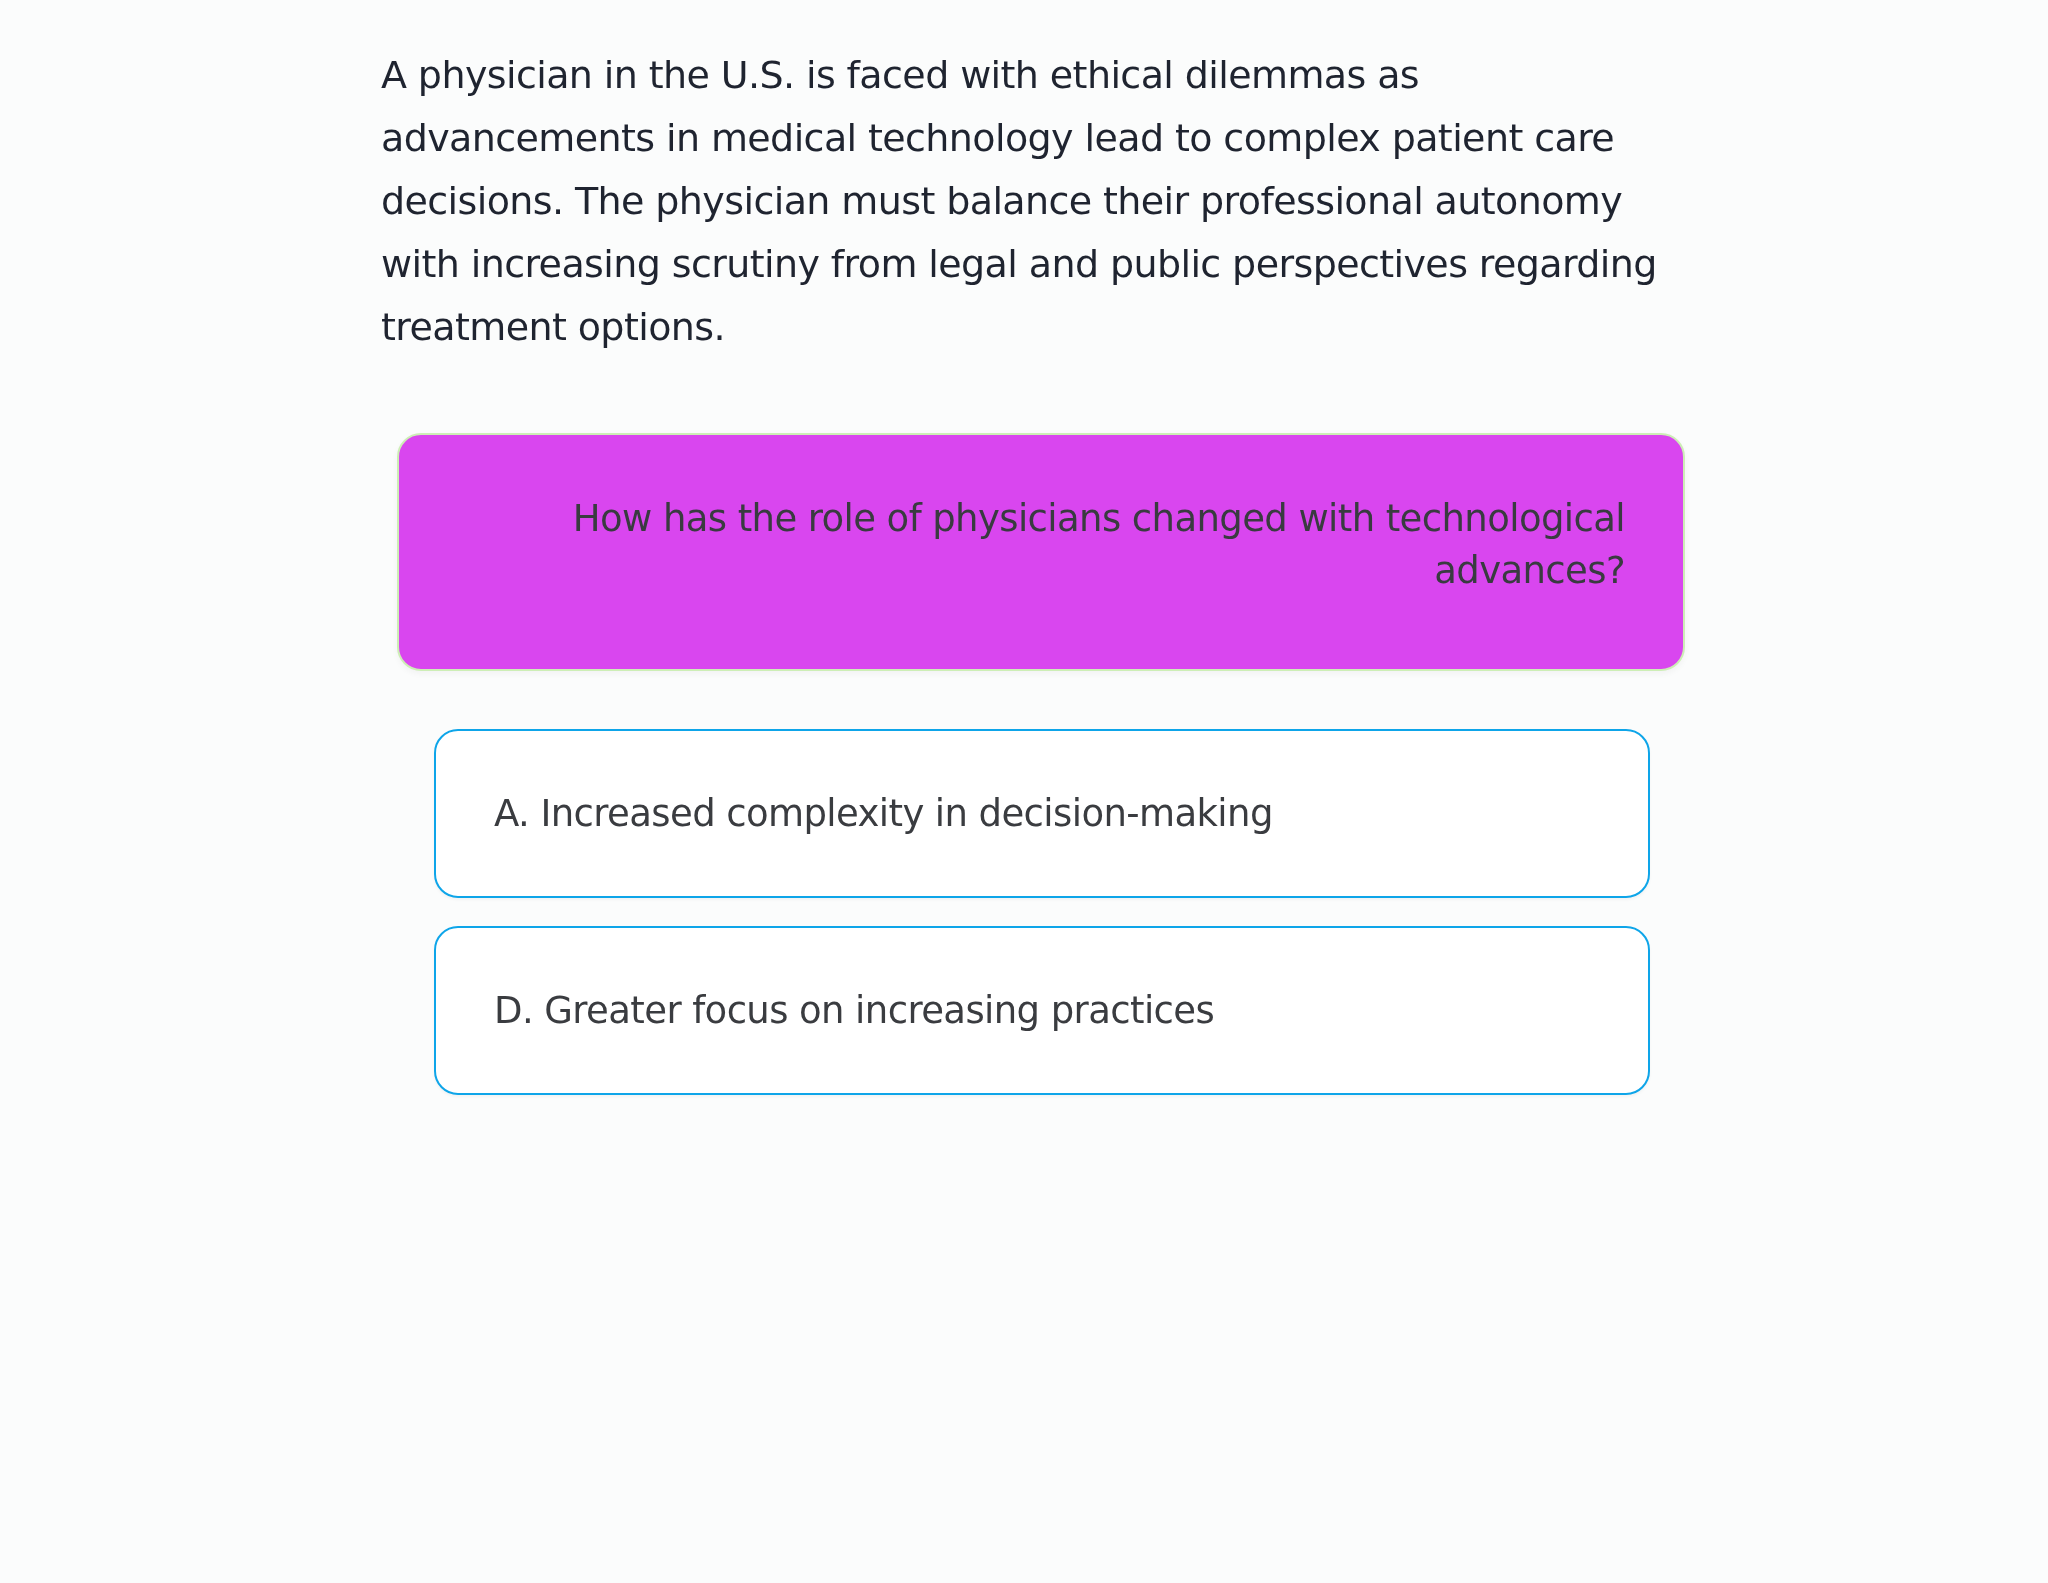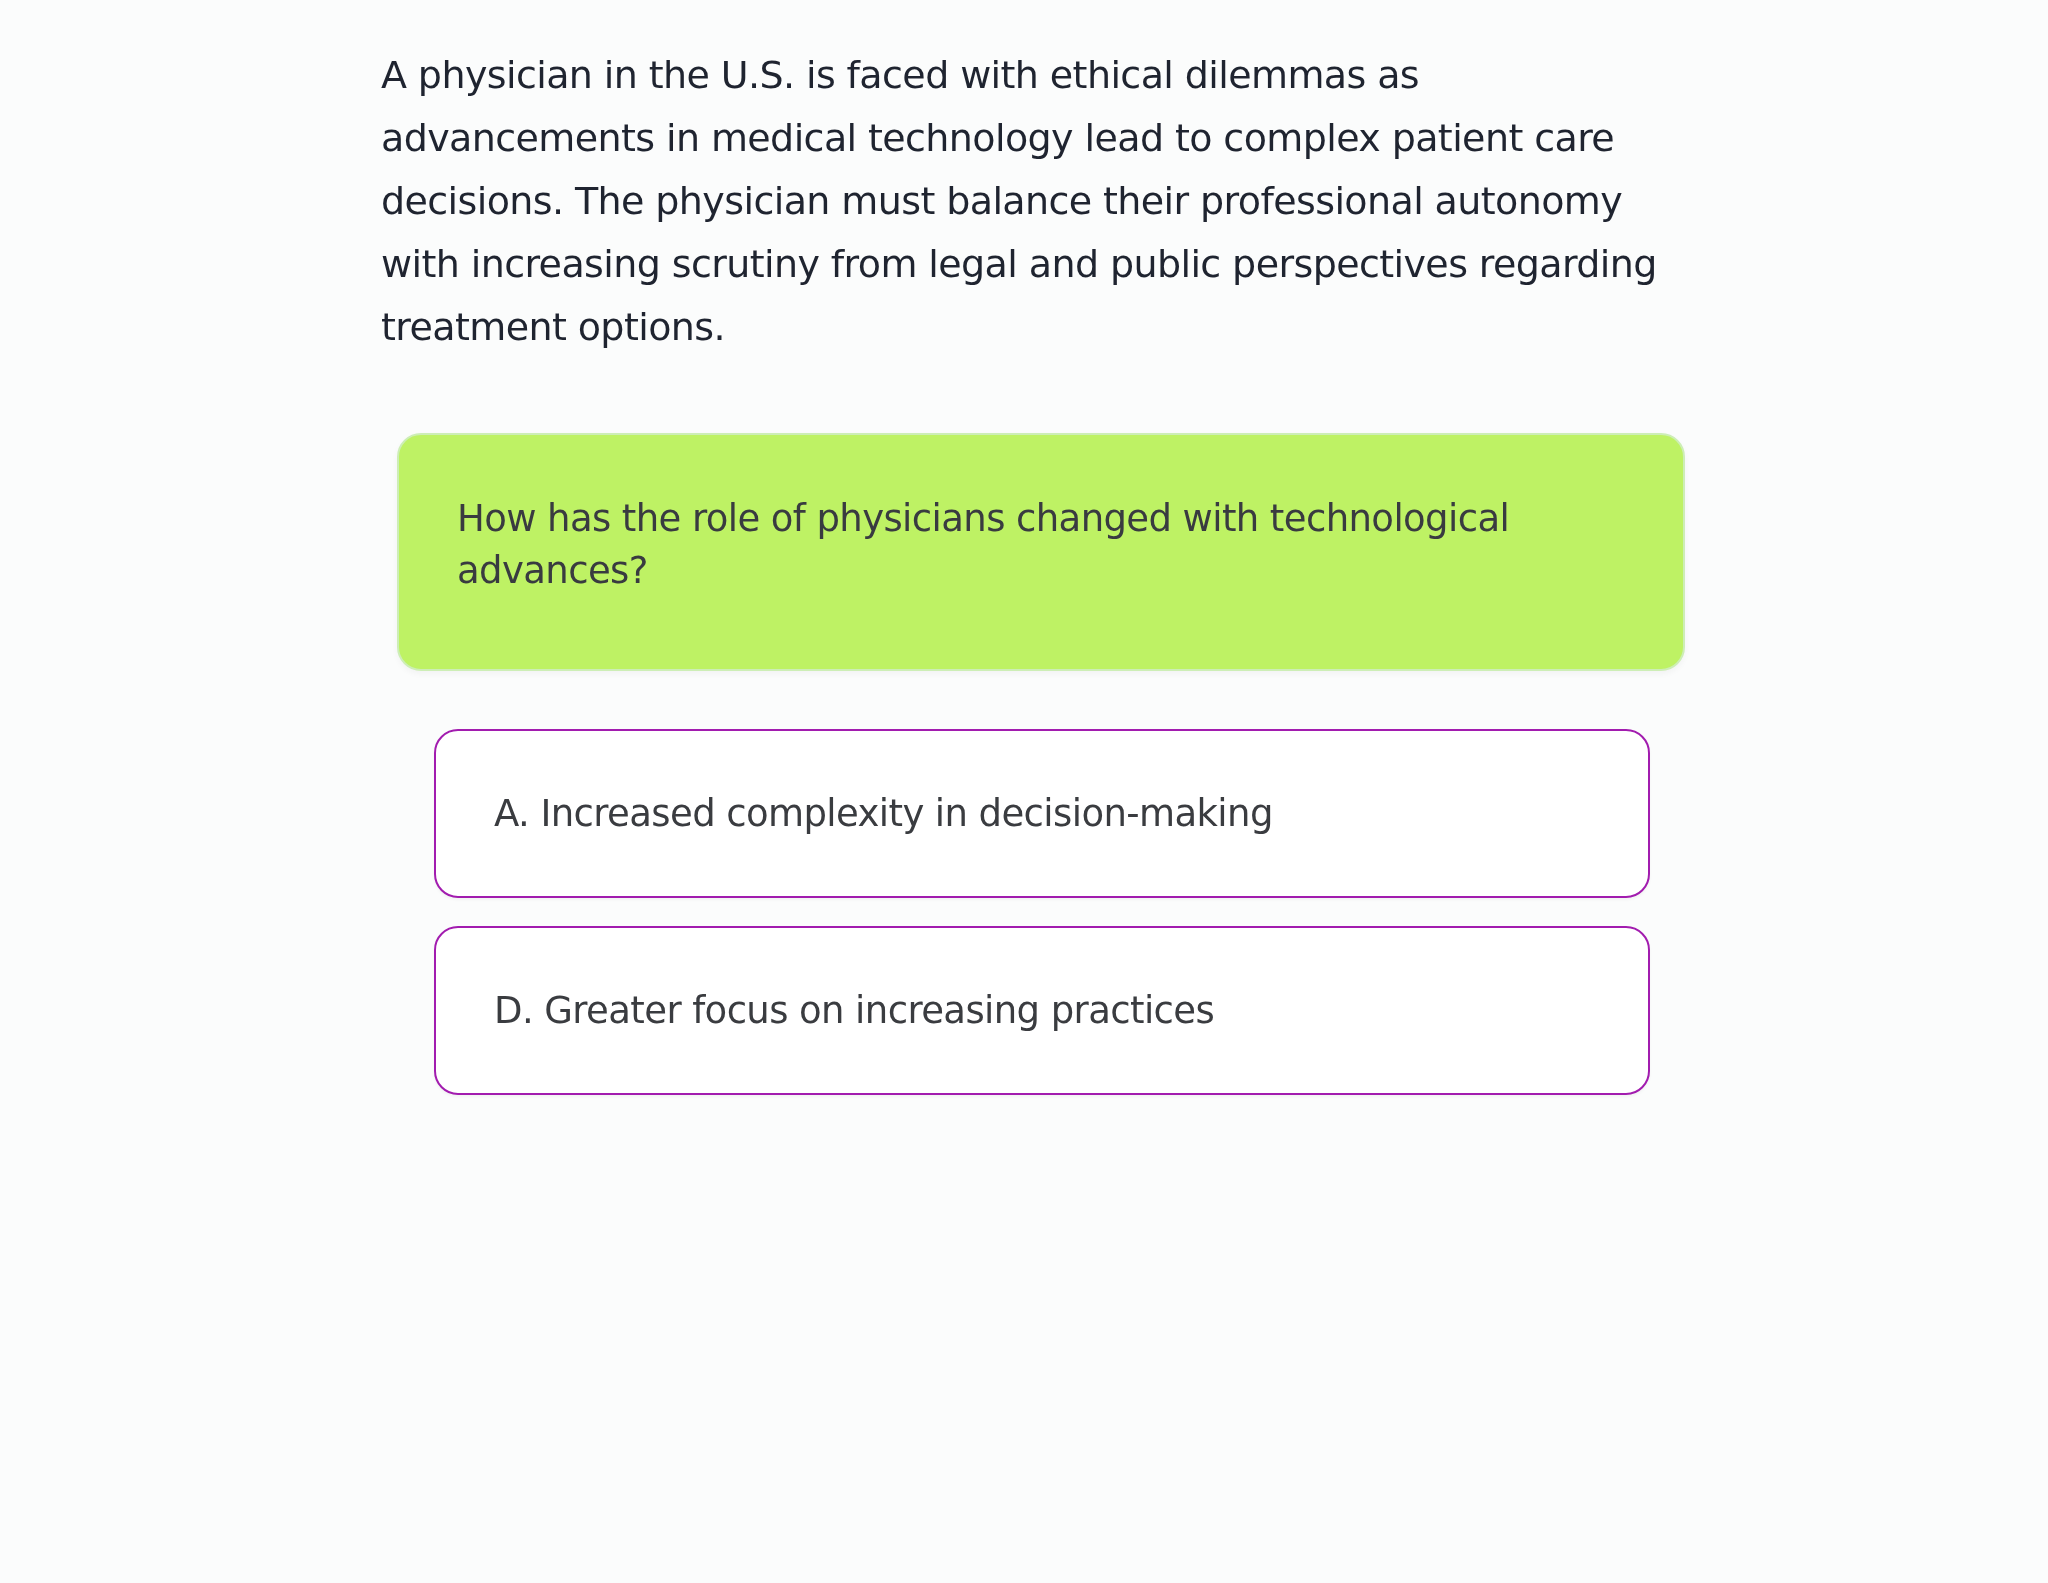--- a/index.html
+++ b/index.html
@@ -25,45 +25,46 @@
       letter-spacing: -0.6px;
       margin: 0;
     }
     .question-card {
       position: absolute;
       left: 397px;
       top: 433px;
       width: 1288px;
       height: 238px;
       box-sizing: border-box;
-      background: #bef264;
+      background: #d946ef;
       border: 2px solid #cdeeb6;
       border-radius: 24px;
       box-shadow: 0 3px 6px rgba(0,0,0,0.04);
       padding: 58px 58px 0 58px;
+      text-align: right;
     }
     .question-text {
       font-size: 37px;
       line-height: 52px;
       color: #393b40;
       letter-spacing: -0.6px;
       margin: 0;
     }
     .options {
       position: absolute;
       left: 434px;
       top: 729px;
       width: 1216px;
     }
     .option {
       box-sizing: border-box;
       width: 1216px;
       height: 169px;
       background: #ffffff;
-      border: 2px solid #a21caf;
+      border: 2px solid #0ea5e9;
       border-radius: 24px;
       box-shadow: 0 2px 3px rgba(0,0,0,0.04);
       margin-bottom: 28px;
       display: flex;
       align-items: center;
       padding-left: 58px;
       cursor: pointer;
     }
     .option-label {
       font-size: 37px;

